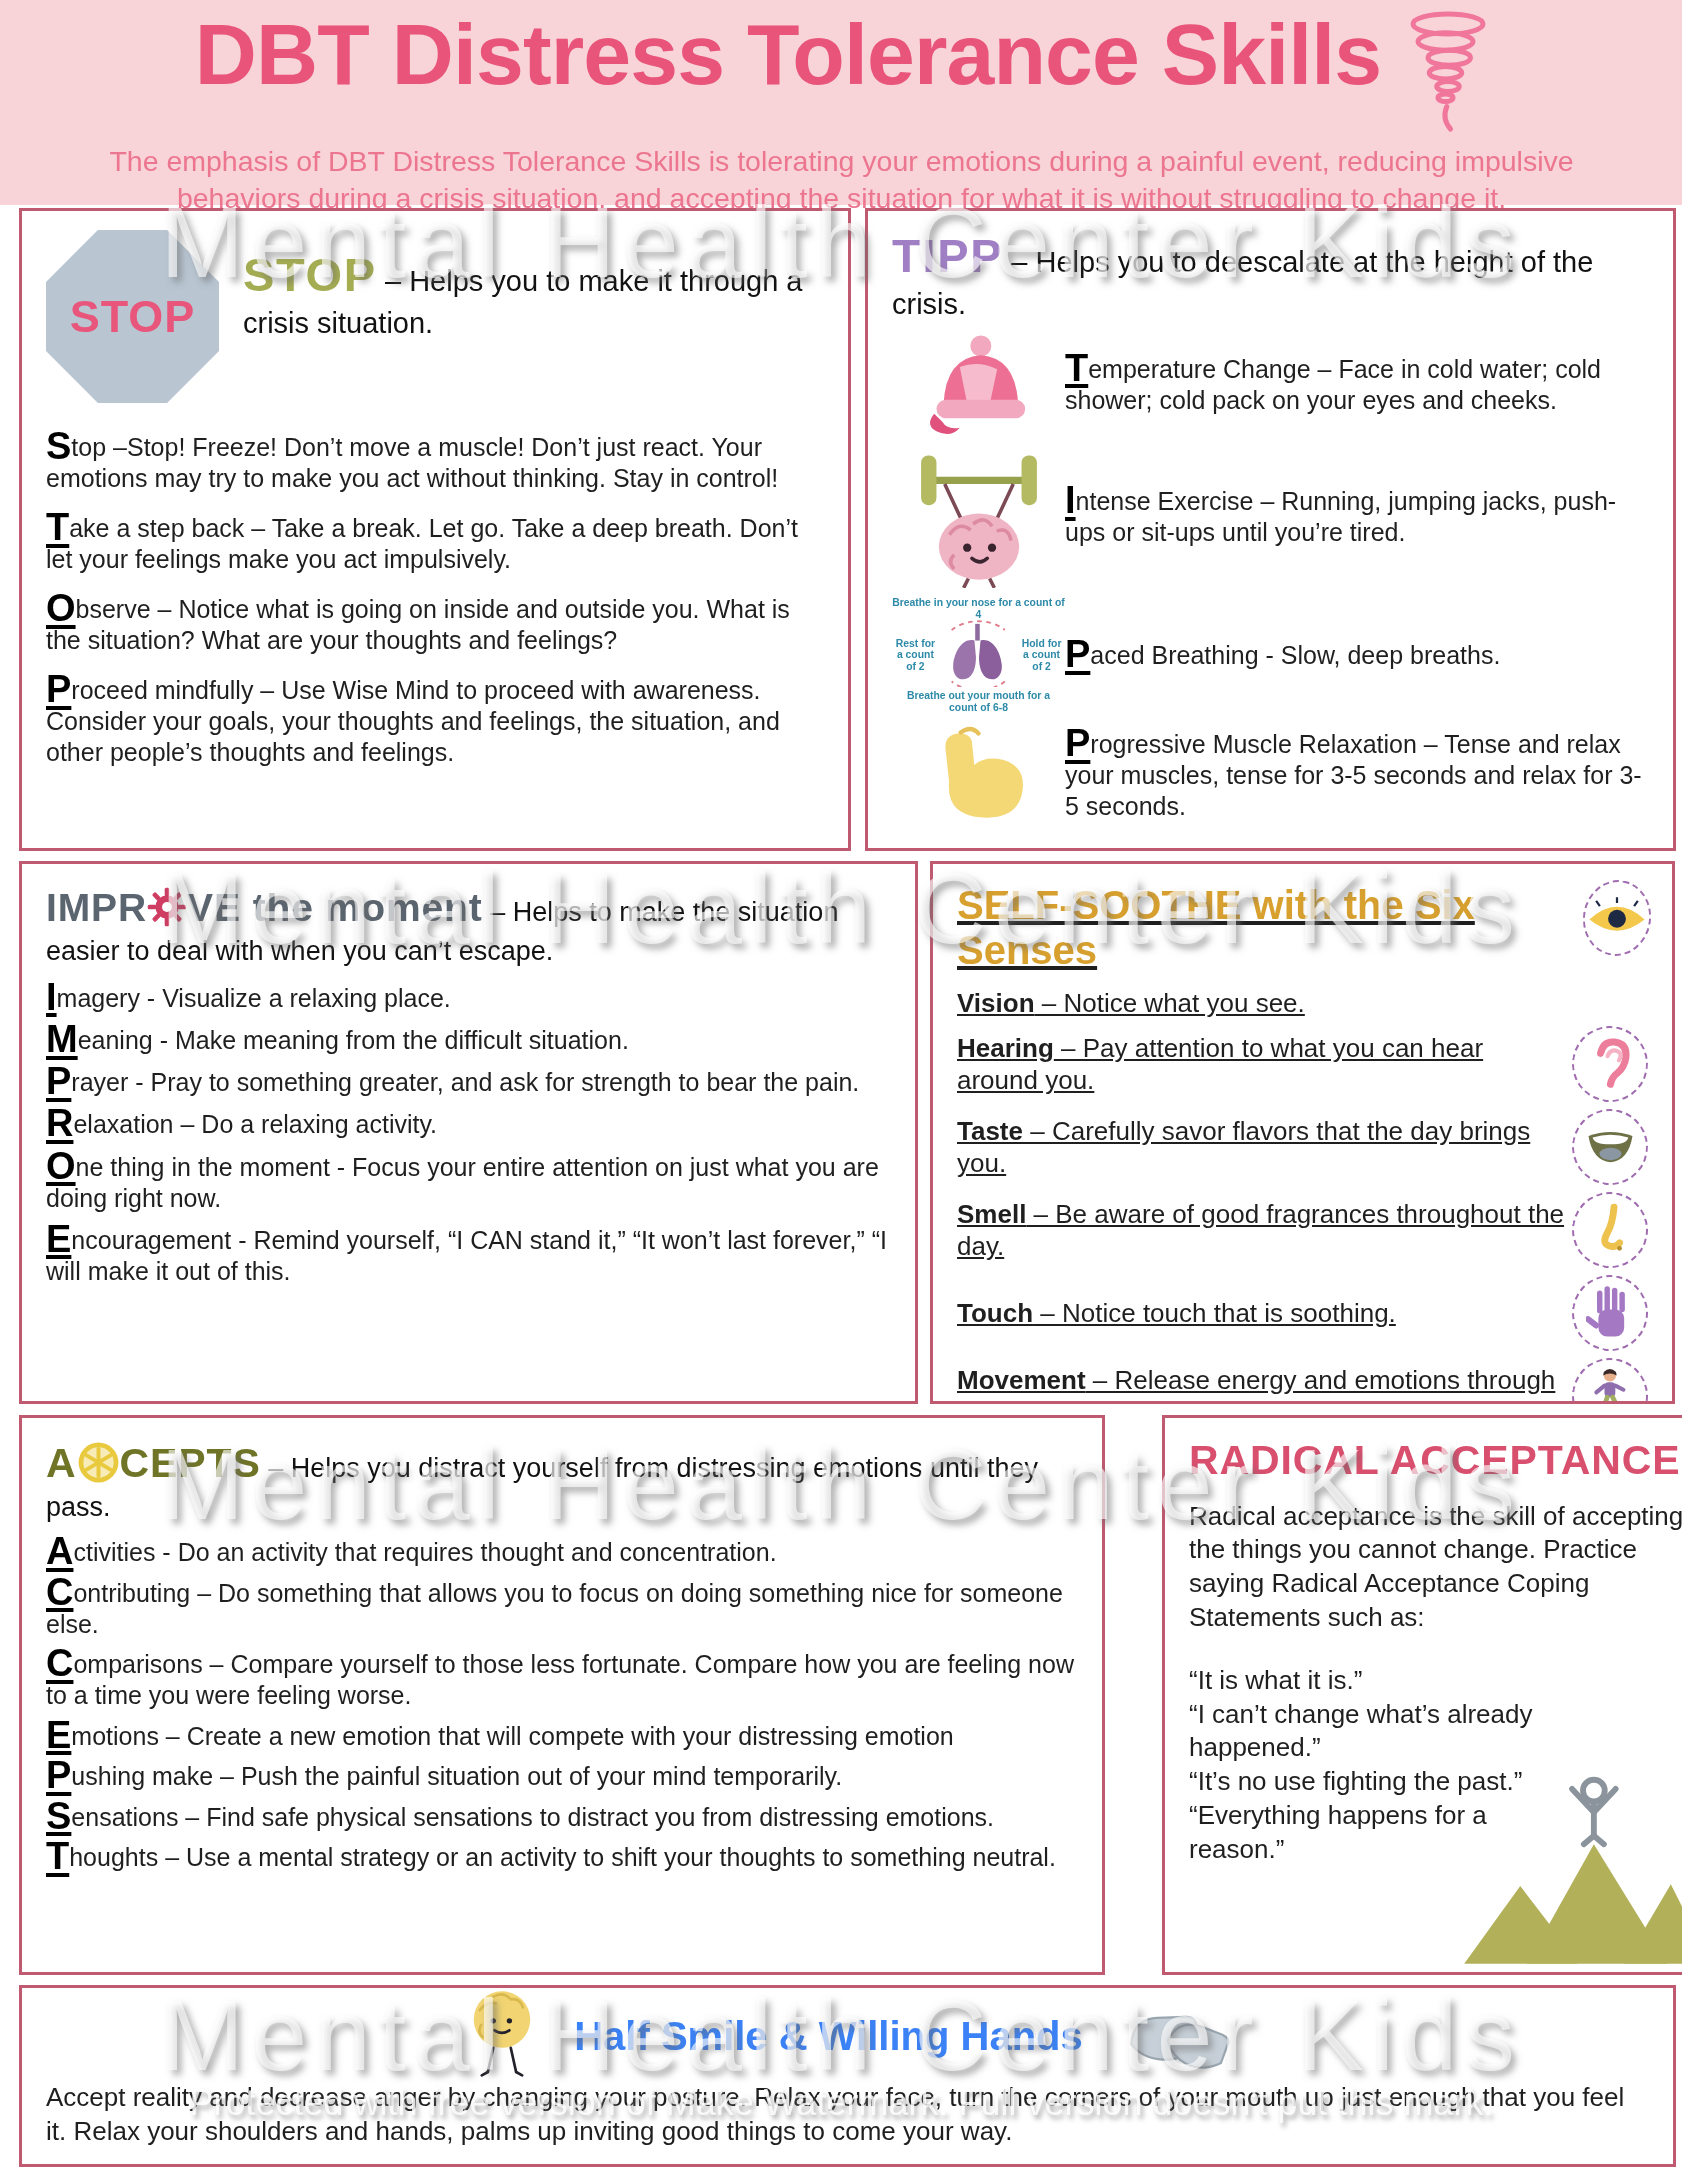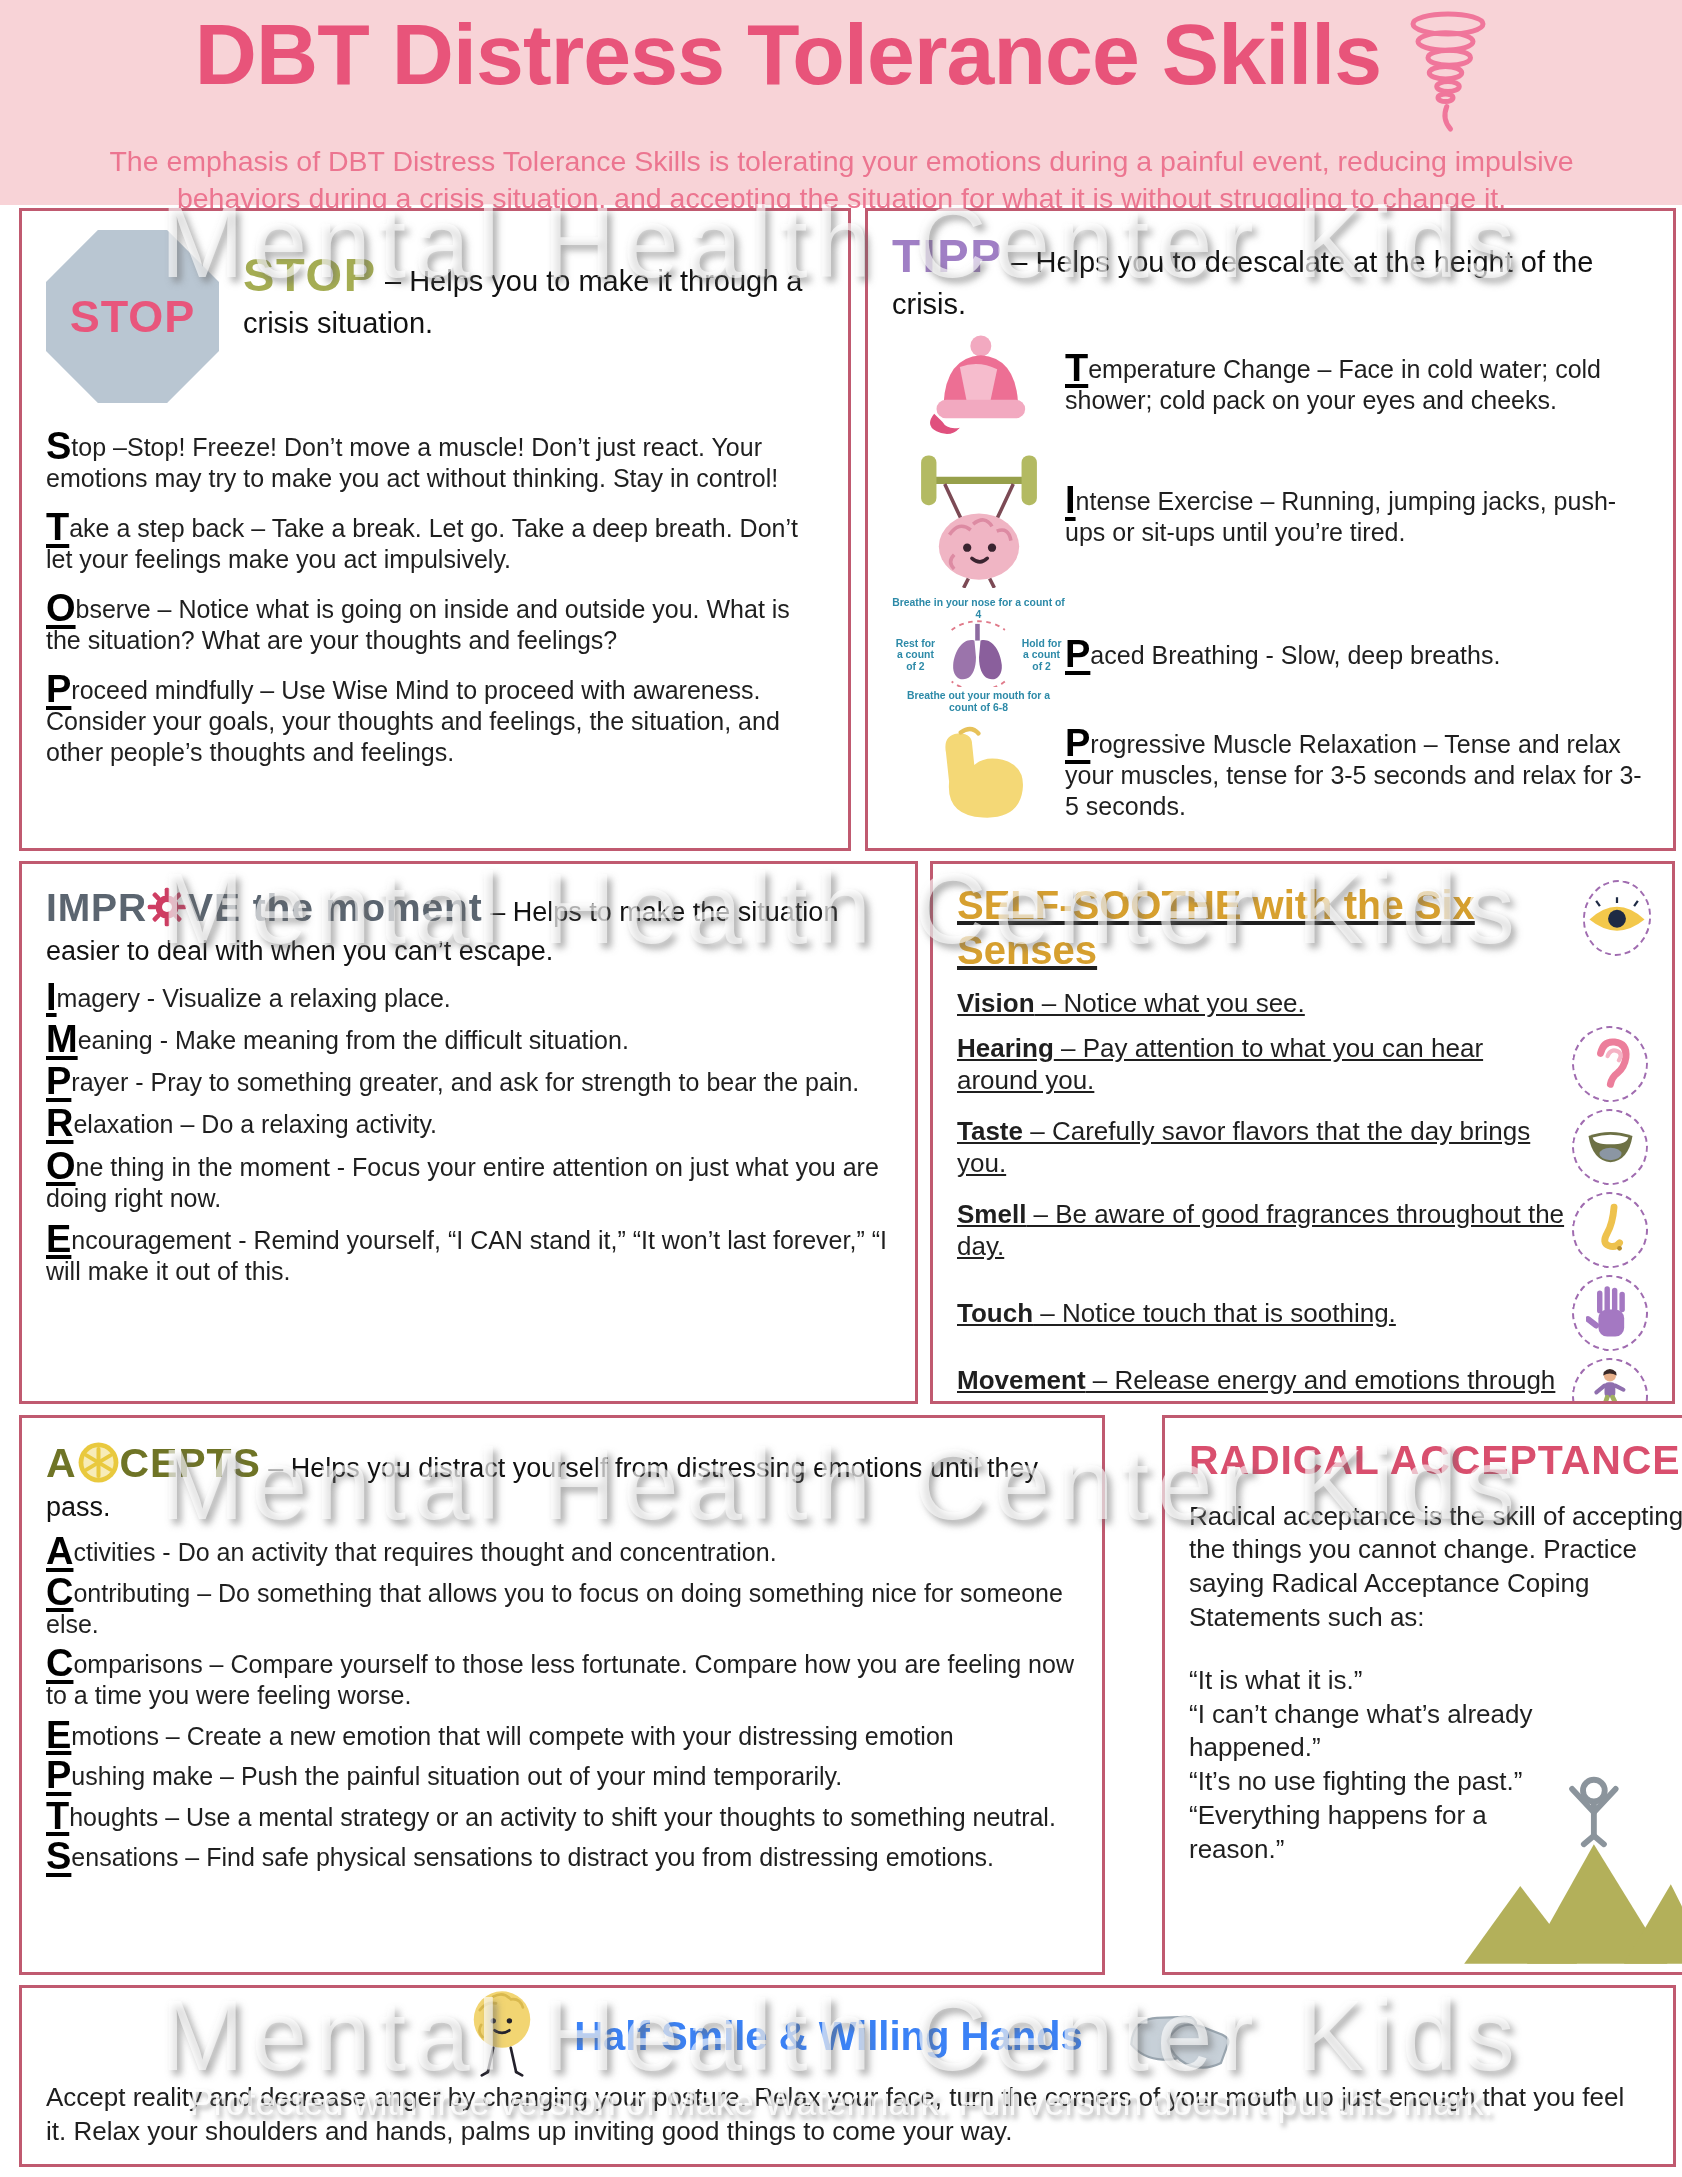--- a/index.html
+++ b/index.html
@@ -320,22 +320,22 @@
             </g>
           </svg></span><span class="acr">CEPTS</span>
       <span class="head-desc" style="font-size:27px;">– Helps you distract yourself from distressing emotions until they pass.</span>
     </div>
     <div class="accepts-body">
       <p class="item"><span class="lead u">A</span><span>ctivities - Do an activity that requires thought and concentration.</span></p>
       <p class="item"><span class="lead u">C</span><span>ontributing – Do something that allows you to focus on doing something nice for someone else.</span></p>
       <p class="item"><span class="lead u">C</span><span>omparisons – Compare yourself to those less fortunate. Compare how you are feeling now to a time you were feeling worse.</span></p>
       <p class="item"><span class="lead u">E</span><span>motions – Create a new emotion that will compete with your distressing emotion</span></p>
       <p class="item"><span class="lead u">P</span><span>ushing make – Push the painful situation out of your mind temporarily.</span></p>
+      <p class="item"><span class="lead u">S</span><span>ensations – Find safe physical sensations to distract you from distressing emotions.</span></p>
       <p class="item"><span class="lead u">T</span><span>houghts –  Use a mental strategy or an activity to shift your thoughts to something neutral.</span></p>
-      <p class="item"><span class="lead u">S</span><span>ensations – Find safe physical sensations to distract you from distressing emotions.</span></p>
     </div>
   </div>
 
   <div class="box" id="box-radical">
     <div class="rad-title">RADICAL ACCEPTANCE</div>
     <p class="rad-para">Radical acceptance is the skill of accepting the things you cannot change. Practice saying Radical Acceptance Coping Statements such as:</p>
     <p class="rad-quote">“It is what it is.”</p>
     <p class="rad-quote">“I can’t change what’s already happened.”</p>
     <p class="rad-quote">“It’s no use fighting the past.”</p>
     <p class="rad-quote">“Everything happens for  a reason.”</p>

